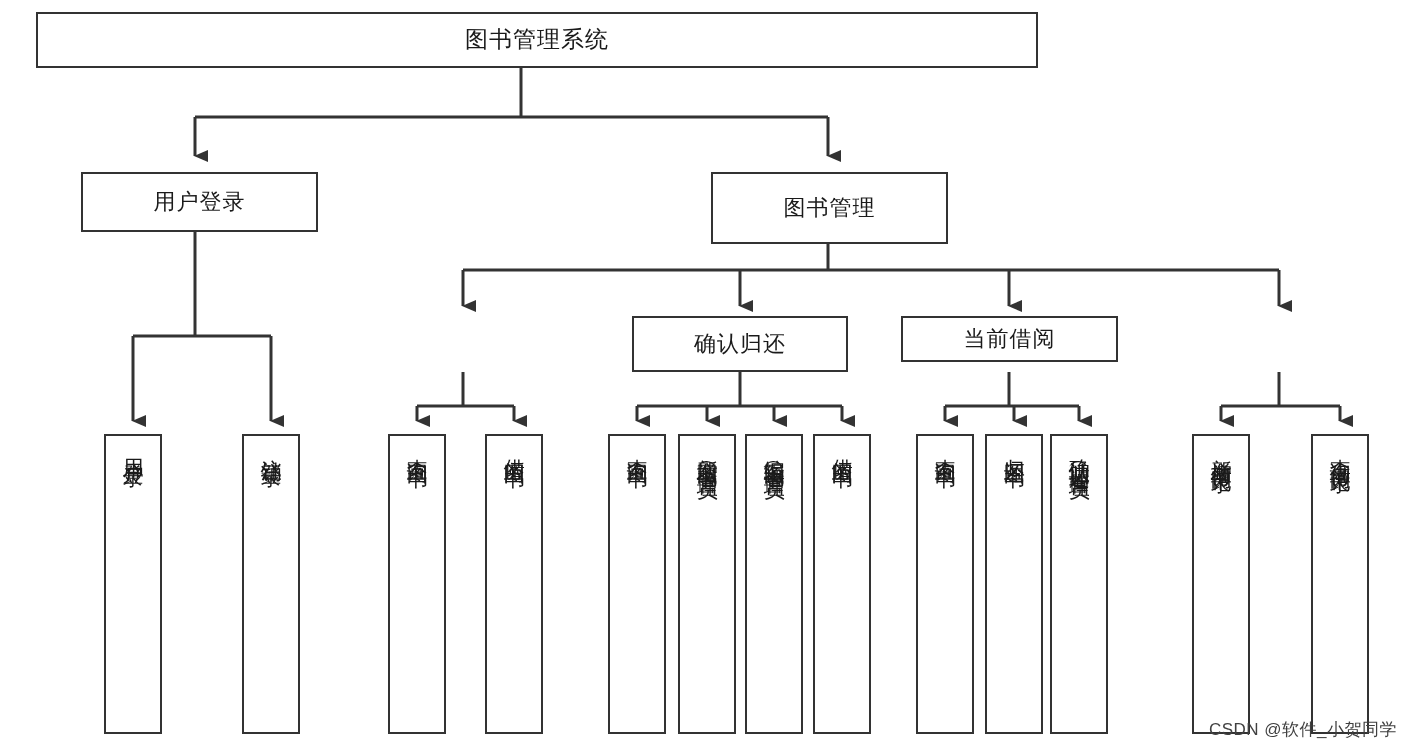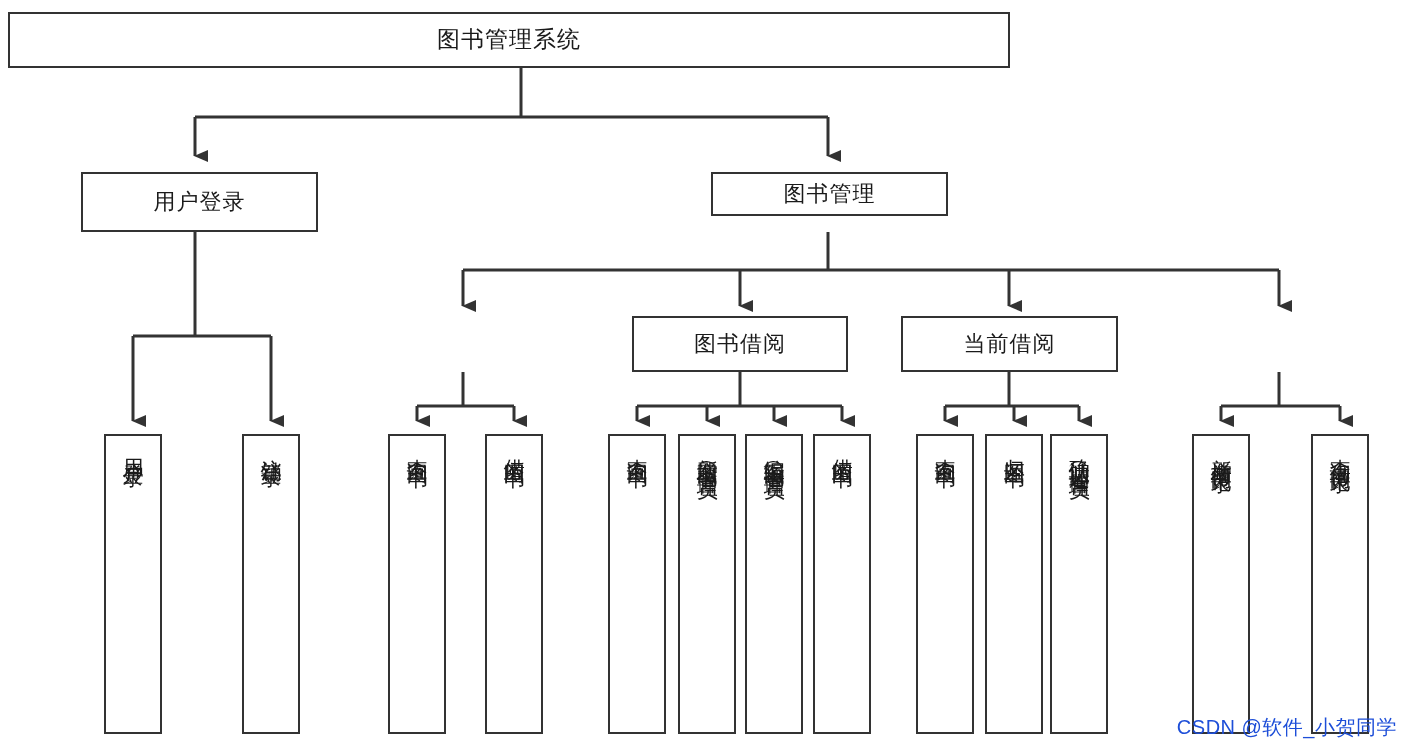--- a/index.html
+++ b/index.html
@@ -53,22 +53,22 @@
     font-size: 21px;
     line-height: 1.25;
     letter-spacing: 3px;
     white-space: nowrap;
   }
   .node.root .label { font-size: 23px; }
   .watermark {
     position: absolute;
     right: 8px;
     bottom: 6px;
-    font-size: 20px;
-    color: #1d4ed8;
+    font-size: 17px;
+    color: #404040;
     letter-spacing: 0.5px;
     white-space: nowrap;
   }
 </style>
 </head>
 <body>
 
 <div id="canvas">
 
   <svg id="edges" viewBox="0 0 1405 747" xmlns="http://www.w3.org/2000/svg">
@@ -114,35 +114,35 @@
       <path d="M1014,406 L1014,421" marker-end="url(#arrow)"></path>
       <path d="M1079,406 L1079,421" marker-end="url(#arrow)"></path>
 
       <path d="M1279,372 L1279,406"></path>
       <path d="M1221,406 L1340,406"></path>
       <path d="M1221,406 L1221,421" marker-end="url(#arrow)"></path>
       <path d="M1340,406 L1340,421" marker-end="url(#arrow)"></path>
     </g>
   </svg>
 
-  <div class="node horiz root" style="left:8px; top:12px; width:1002px; height:56px;">
+  <div class="node horiz root" style="left:36px; top:12px; width:1002px; height:56px;">
     <span class="label">图书管理系统</span>
   </div>
 
   <div class="node horiz" style="left:81px; top:172px; width:237px; height:60px;">
     <span class="label">用户登录</span>
   </div>
-  <div class="node horiz" style="left:711px; top:172px; width:237px; height:44px;">
+  <div class="node horiz" style="left:711px; top:172px; width:237px; height:72px;">
     <span class="label">图书管理</span>
   </div>
 
   <div class="node horiz" style="left:632px; top:316px; width:216px; height:56px;">
-    <span class="label">图书借阅</span>
+    <span class="label">确认归还</span>
   </div>
-  <div class="node horiz" style="left:901px; top:316px; width:217px; height:56px;">
+  <div class="node horiz" style="left:901px; top:316px; width:217px; height:46px;">
     <span class="label">当前借阅</span>
   </div>
 
   <div class="node vert" style="left:104px; top:434px; width:58px; height:300px;">
     <span class="label">用户登录</span>
   </div>
   <div class="node vert" style="left:242px; top:434px; width:58px; height:300px;">
     <span class="label">注销登录</span>
   </div>
 

